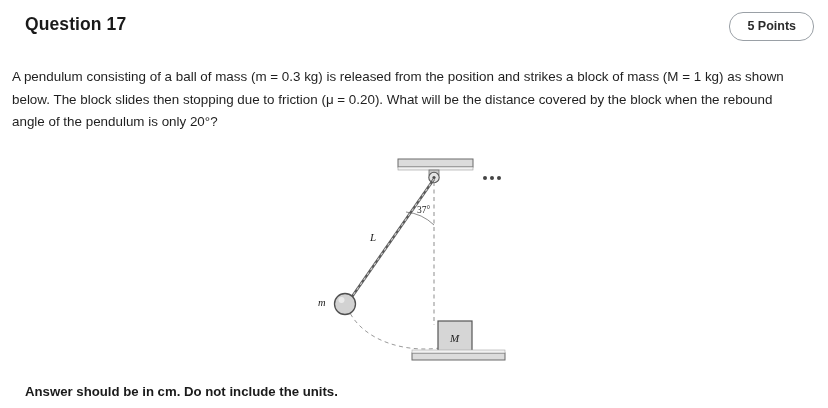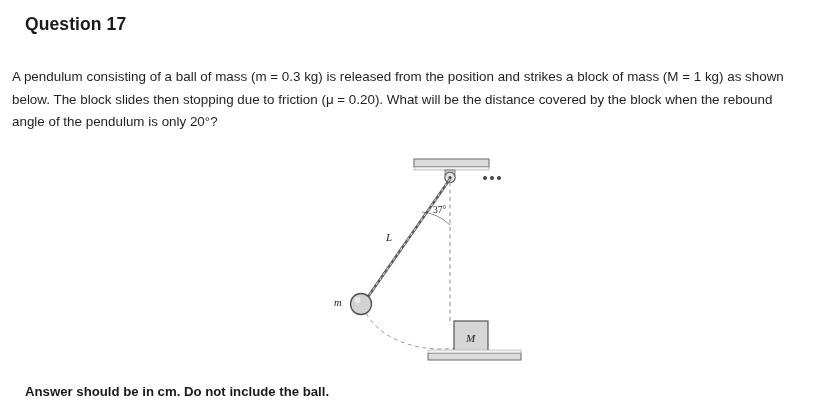--- a/index.html
+++ b/index.html
@@ -51,21 +51,21 @@
     position: absolute;
     left: 12px;
     top: 66px;
     width: 778px;
     font-size: 13.4px;
     line-height: 22.5px;
     color: #1f1f1f;
   }
   .figure-wrap {
     position: absolute;
-    left: 316px;
+    left: 300px;
     top: 155px;
     width: 300px;
     height: 215px;
   }
   .dots-menu {
     position: absolute;
     left: 483px;
     top: 172px;
     width: 24px;
     height: 12px;
@@ -90,20 +90,21 @@
   }
   svg { display: block; }
 </style>
 </head>
 <body>
 
 <div class="page">
 
   <div class="header-row">
     <div class="question-title">Question 17</div>
+    <div class="points-badge">5 Points</div>
   </div>
 
   <div class="prompt">A pendulum consisting of a ball of mass (m = 0.3 kg) is released from the position and strikes a block of mass (M = 1 kg) as shown below. The block slides then stopping due to friction (μ = 0.20). What will be the distance covered by the block when the rebound angle of the pendulum is only 20°?</div>
 
   <div class="figure-wrap">
     <svg width="300" height="215" viewBox="0 0 300 215">
 
       <rect x="98" y="4" width="75" height="8" fill="#dcdcdc" stroke="#6b6b6b" stroke-width="1"></rect>
       <rect x="98" y="12" width="75" height="3" fill="#f2f2f2" stroke="#9a9a9a" stroke-width="0.6"></rect>
 
@@ -134,15 +135,15 @@
       <rect x="112" y="195" width="93" height="3" fill="#f2f2f2" stroke="#a5a5a5" stroke-width="0.6"></rect>
     </svg>
   </div>
 
   <div class="dots-menu">
     <span></span>
     <span></span>
     <span></span>
   </div>
 
-  <div class="answer-note">Answer should be in cm. Do not include the ball.</div>
+  <div class="answer-note">Answer should be in cm. Do not include the units.</div>
 
 </div>
 
 </body></html>

